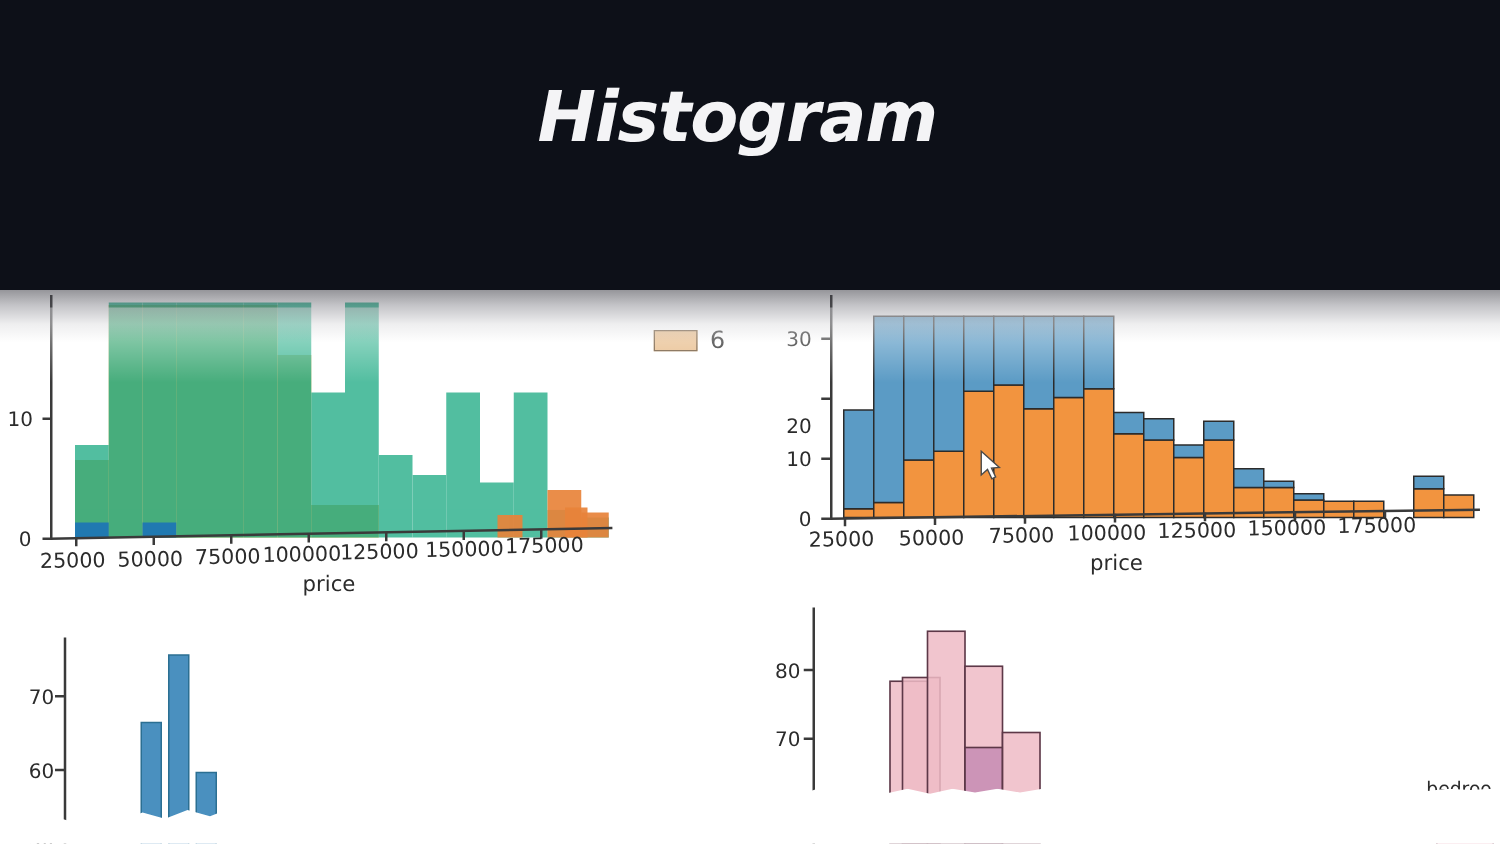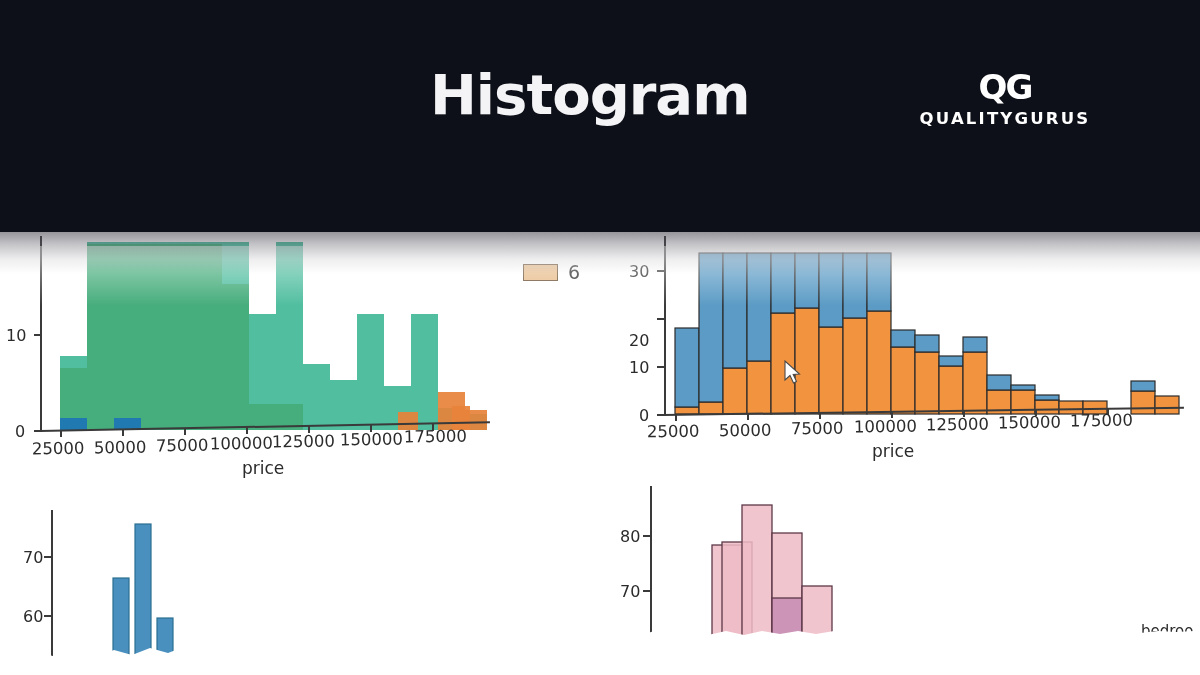--- a/index.html
+++ b/index.html
@@ -34,20 +34,21 @@
   #header-title {
     position: absolute;
     left: 430px;
     top: 62px;
     font-family: "DejaVu Sans", sans-serif;
     font-weight: bold;
     font-size: 56px;
     letter-spacing: -1px;
     color: #f4f4f6;
     white-space: nowrap;
+    font-style: italic;
   }
 
   #brand-logo {
     position: absolute;
     left: 905px;
     top: 68px;
     width: 200px;
     text-align: center;
   }
   #brand-mark {
@@ -394,24 +395,20 @@
     </svg>
 
     <div id="soft-blur"></div>
   </div>
 
   <div id="torn-shadow"></div>
 
   <div id="header-band">
     <div id="header-title">Histogram</div>
 
-    <div id="brand-logo">
-      <div id="brand-mark">QG</div>
-      <div id="brand-name">QUALITYGURUS</div>
-    </div>
   </div>
 
   <svg id="torn-strip" viewBox="0 0 1220 74" preserveAspectRatio="none">
     <path d="M0,30
              L18,25 L34,30 L52,22 L70,27 L88,21 L106,26 L124,19 L142,24 L160,17
              L178,22 L196,15 L214,20 L232,13 L250,19 L268,11 L286,17 L304,10
              L322,15 L340,8 L358,14 L376,7 L394,13 L412,6 L430,11 L448,5
              L466,10 L484,4 L502,9 L520,3 L538,8 L556,2 L574,7 L592,2
              L610,6 L628,1 L646,6 L664,0 L682,5 L700,0 L718,4 L736,0
              L754,4 L772,0 L790,3 L808,0 L826,3 L844,0 L862,2 L880,0

